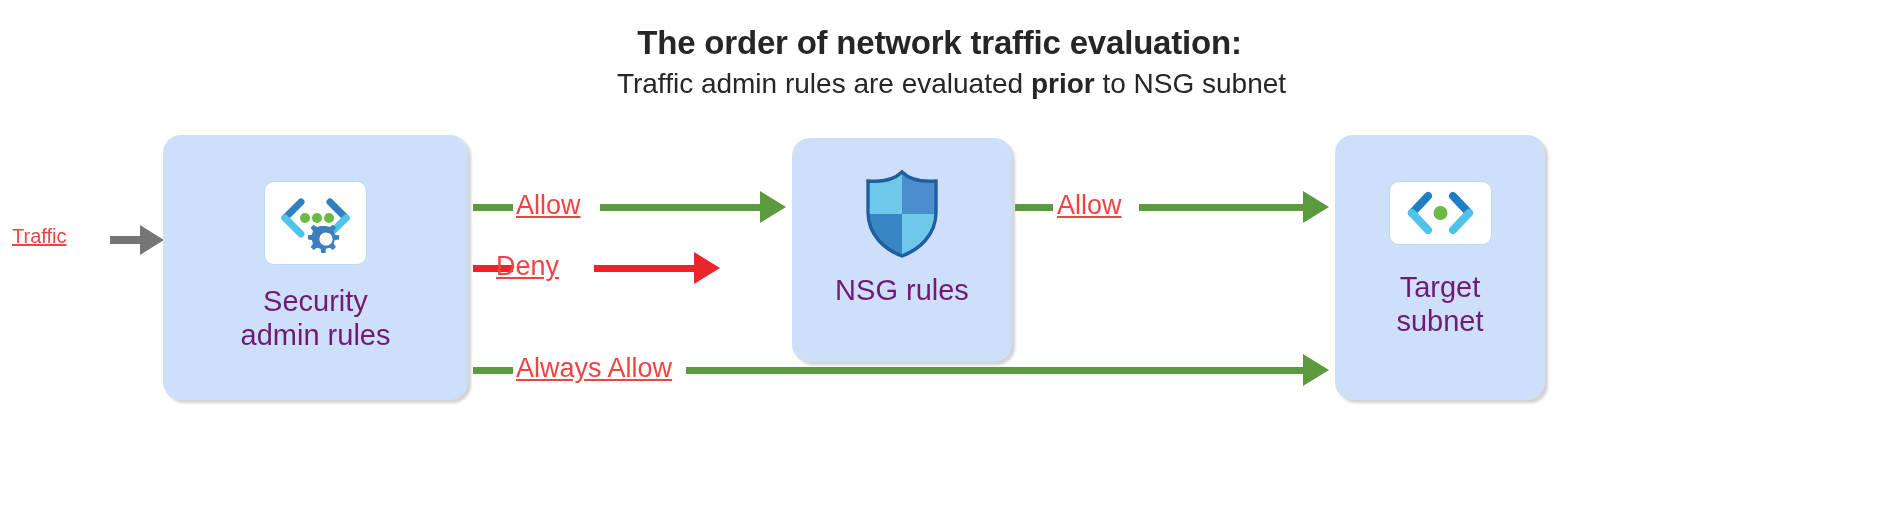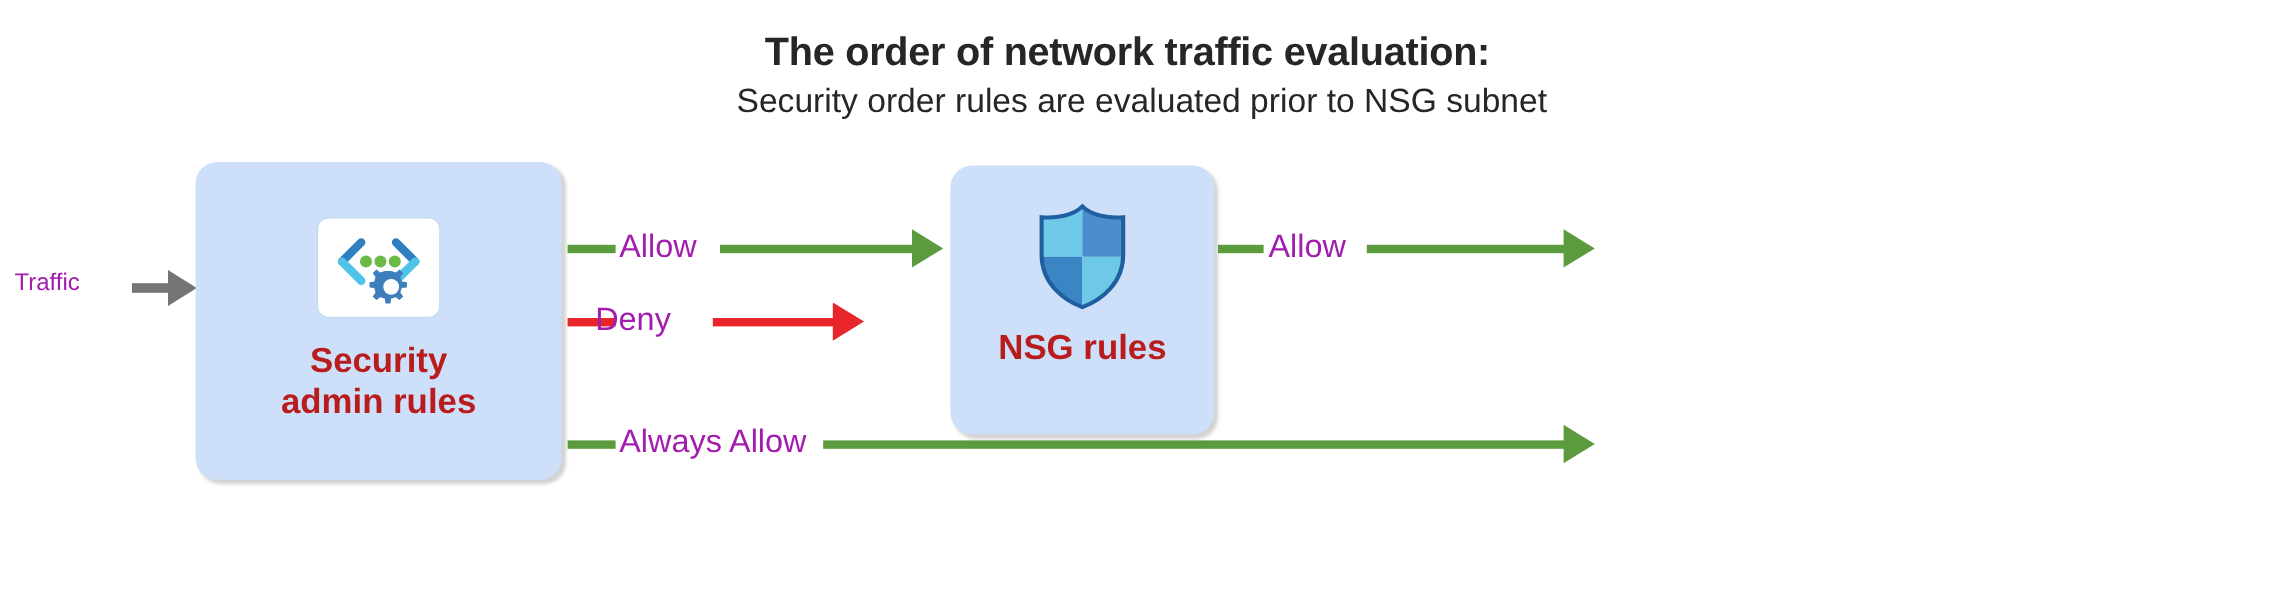--- a/index.html
+++ b/index.html
@@ -36,39 +36,39 @@
   .subtitle {
     position: absolute;
     left: 0;
     top: 68px;
     width: 1903px;
     text-align: center;
     font-size: 28px;
     font-weight: normal;
     color: #262626;
   }
-  .subtitle b { font-weight: normal; margin-top: 40px; }
+  .subtitle b { font-weight: bold; margin-top: 40px; }
 
   
   .node {
     position: absolute;
     background: #cee0f9;
     border-radius: 18px;
     box-shadow: 3px 3px 3px rgba(0,0,0,0.18);
     display: flex;
     flex-direction: column;
     align-items: center;
     box-sizing: border-box;
   }
   .node-label {
     font-size: 29px;
-    font-weight: bold;
+    font-weight: normal;
     line-height: 1.16;
     text-align: center;
-    color: #b91c1c;
+    color: #701a75;
     white-space: pre-line;
   }
 
   #node-security {
     left: 163px;
     top: 135px;
     width: 305px;
     height: 265px;
     padding-top: 46px;
   }
@@ -118,34 +118,35 @@
     border-left: 26px solid #5b9b3e;
   }
   .arrow-head.deny { border-left-color: #e8252a; }
   .arrow-head.grey { border-left-color: #757575; border-top-width: 15px; border-bottom-width: 15px; border-left-width: 24px; }
 
   .edge-line.grey { background: #757575; height: 8px; }
 
   .edge-label {
     position: absolute;
     font-size: 27px;
-    color: #a21caf;
+    color: #ef4444;
     white-space: nowrap;
+    text-decoration: underline;
   }
 
   #traffic-label { left: 12px; top: 225px; font-size: 20px; }
 </style>
 </head>
 <body>
 
 <div id="canvas">
 
   <div class="title">The order of network traffic evaluation:</div>
 
-  <div class="subtitle"><span>Security order rules are evaluated </span><b>prior</b><span> to NSG subnet</span></div>
+  <div class="subtitle"><span>Traffic admin rules are evaluated </span><b>prior</b><span> to NSG subnet</span></div>
 
   <div class="edge-label" id="traffic-label">Traffic</div>
   <div class="edge-line grey" style="left:110px; top:236px; width:38px;"></div>
   <div class="arrow-head grey" style="left:140px; top:225px;"></div>
 
   <div class="node" id="node-security">
     <div class="icon-tile">
       <svg width="101" height="82" viewBox="0 0 101 82">
 
         <path d="M36 20 L20 36" stroke="#2f7fc1" stroke-width="7" stroke-linecap="round" fill="none"></path>
@@ -181,20 +182,33 @@
           <rect x="42" y="0" width="42" height="46" fill="#4a8fcb"></rect>
           <rect x="0" y="46" width="42" height="46" fill="#3a85c4"></rect>
           <rect x="42" y="46" width="42" height="46" fill="#6ec8e8"></rect>
         </g>
         <path d="M42 4 C34 12 20 14 8 13 L8 44 C8 68 26 82 42 88 C58 82 76 68 76 44 L76 13 C64 14 50 12 42 4 Z" fill="none" stroke="#1f5fa0" stroke-width="3.4"></path>
       </svg>
     </div>
     <div class="node-label">NSG rules</div>
   </div>
 
+  <div class="node" id="node-target">
+    <div class="icon-tile">
+      <svg width="101" height="62" viewBox="0 0 101 62">
+        <path d="M38 14 L22 31" stroke="#1f7fc4" stroke-width="8" stroke-linecap="round" fill="none"></path>
+        <path d="M22 31 L38 48" stroke="#4fc3e8" stroke-width="8" stroke-linecap="round" fill="none"></path>
+        <path d="M63 14 L79 31" stroke="#1f7fc4" stroke-width="8" stroke-linecap="round" fill="none"></path>
+        <path d="M79 31 L63 48" stroke="#4fc3e8" stroke-width="8" stroke-linecap="round" fill="none"></path>
+        <circle cx="50.5" cy="31" r="7" fill="#6aba45"></circle>
+      </svg>
+    </div>
+    <div class="node-label">Target
+subnet</div>
+  </div>
 
   <div class="edge-line" style="left:473px; top:204px; width:40px;"></div>
   <div class="edge-label" style="left:516px; top:190px;">Allow</div>
   <div class="edge-line" style="left:600px; top:204px; width:164px;"></div>
   <div class="arrow-head" style="left:760px; top:191px;"></div>
 
   <div class="edge-line deny" style="left:473px; top:265px; width:40px;"></div>
   <div class="edge-label" style="left:496px; top:251px;">Deny</div>
   <div class="edge-line deny" style="left:594px; top:265px; width:104px;"></div>
   <div class="arrow-head deny" style="left:694px; top:252px;"></div>

